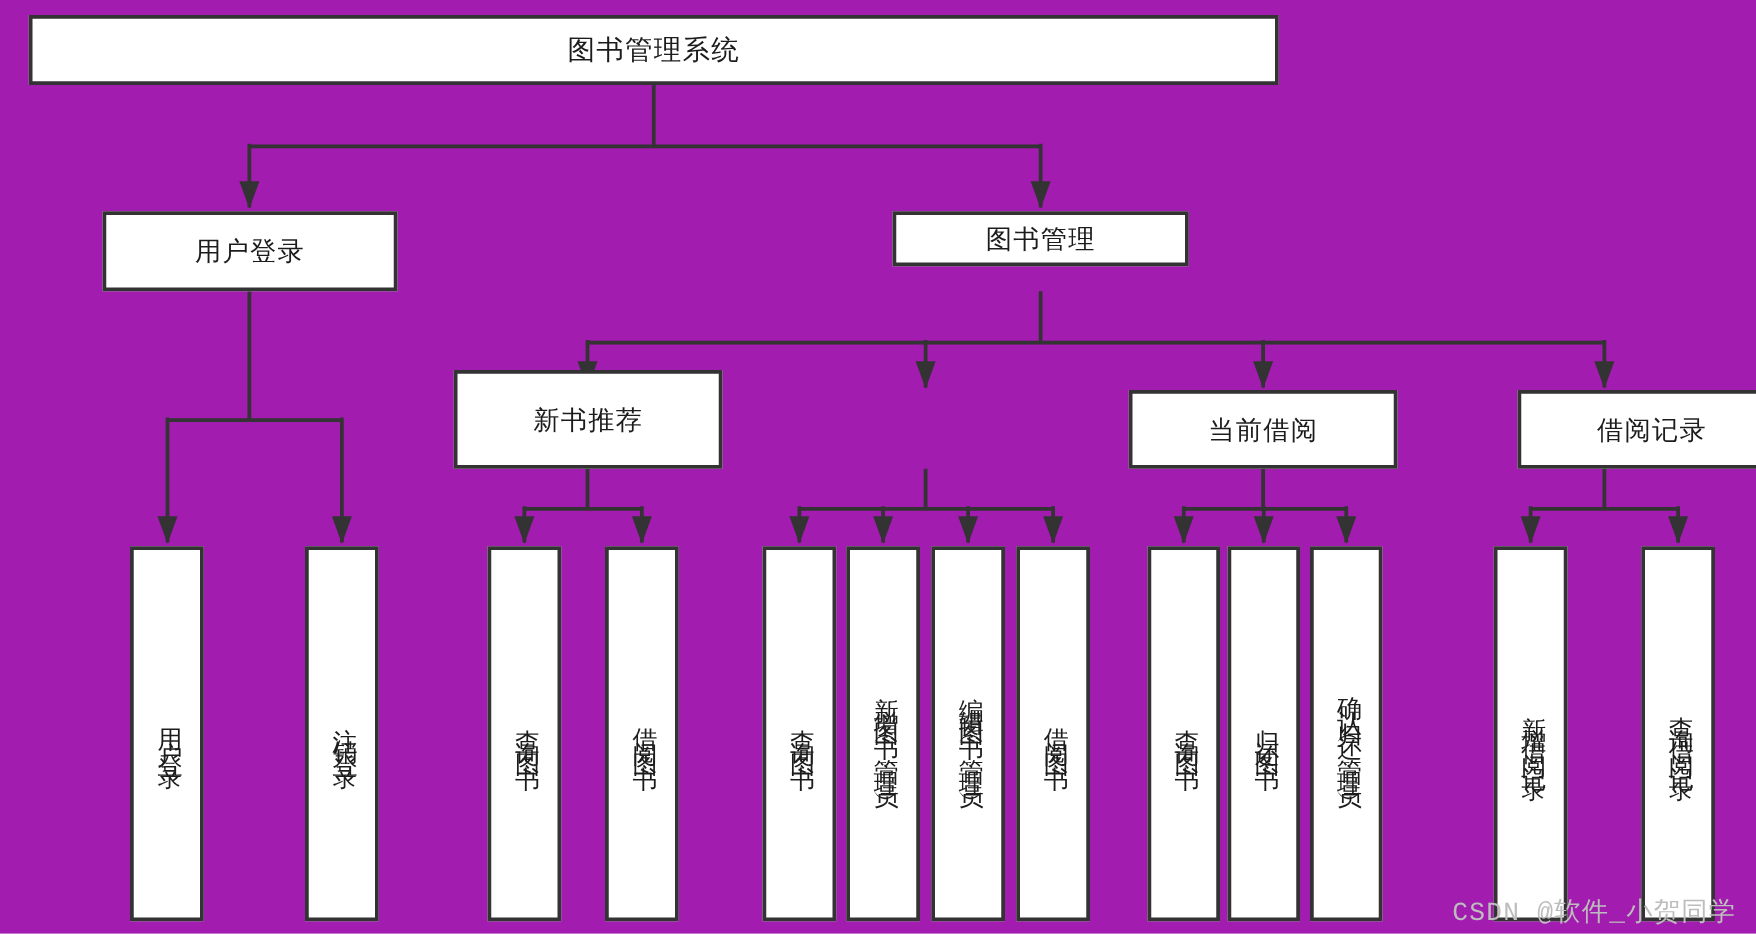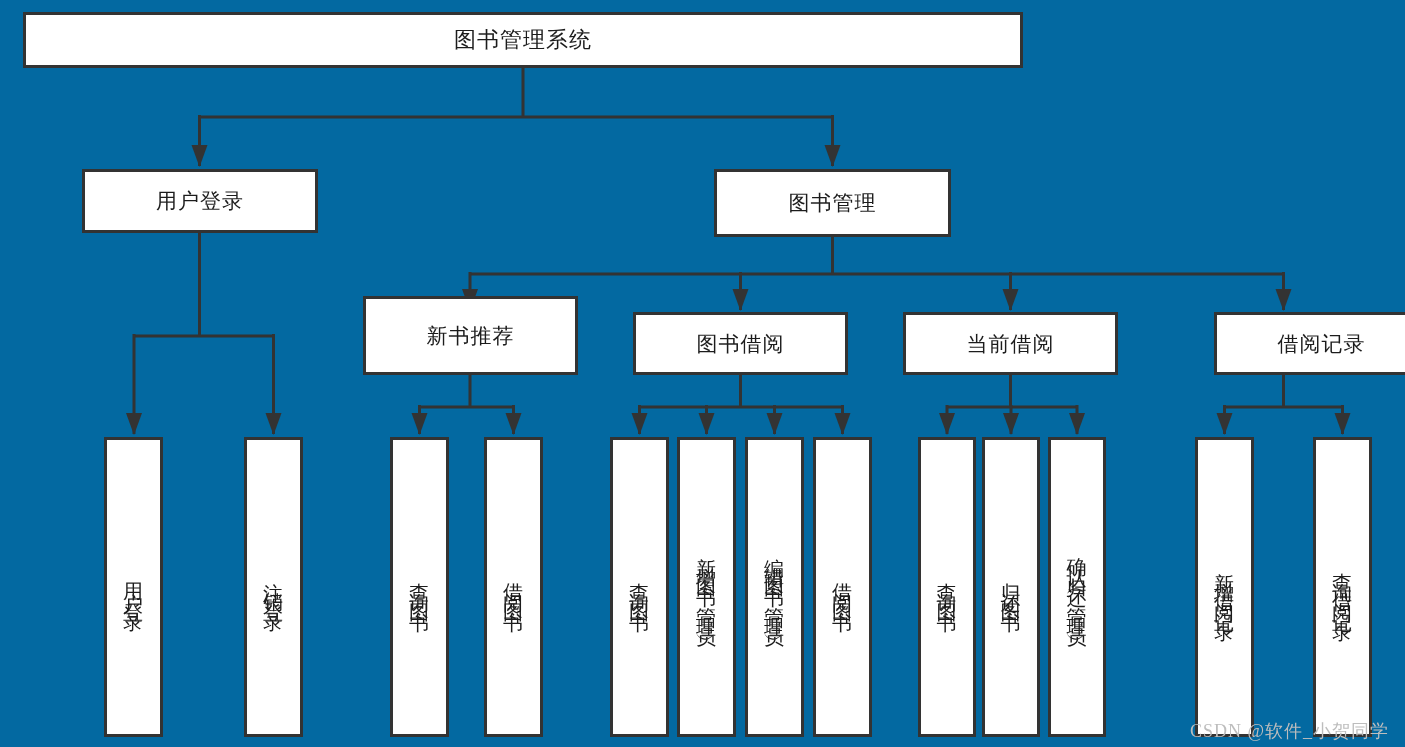--- a/index.html
+++ b/index.html
@@ -1,21 +1,21 @@
 <!DOCTYPE html>
 <html><head>
 <meta charset="utf-8">
 <style>
   html, body { margin: 0; padding: 0; background: #ffffff; }
   .canvas {
     position: relative;
     width: 1405px;
     height: 747px;
-    background: #0369a1;
-    font-family: Liberation Serif, serif;
+    background: #a21caf;
+    font-family: Liberation Mono, monospace;
     overflow: hidden;
   }
   .wires {
     position: absolute;
     left: 0; top: 0;
     width: 1405px; height: 747px;
   }
   .wire {
     stroke: #333333;
     stroke-width: 3;
@@ -38,21 +38,21 @@
     writing-mode: vertical-rl;
     text-orientation: mixed;
     font-size: 20px;
     letter-spacing: 10px;
     line-height: 1;
   }
   .watermark {
     position: absolute;
     right: 16px;
     bottom: 4px;
-    font-size: 18px;
+    font-size: 21px;
     color: #bdbdbd;
     letter-spacing: 1px;
   }
 </style>
 </head>
 <body>
 
 <div class="canvas">
 
   <svg class="wires" viewBox="0 0 1405 747" aria-hidden="true">
@@ -96,29 +96,26 @@
     <line class="wire" x1="1342.5" y1="405" x2="1342.5" y2="434" marker-end="url(#arw)"></line>
   </svg>
 
   <div class="box lvl1" style="left:23px; top:12px; width:1000px; height:56px;">
     <span>图书管理系统</span>
   </div>
 
   <div class="box lvl2" style="left:82px; top:169px; width:236px; height:64px;">
     <span>用户登录</span>
   </div>
-  <div class="box lvl2" style="left:714px; top:169px; width:237px; height:68px;">
+  <div class="box lvl2" style="left:714px; top:169px; width:237px; height:44px;">
     <span>图书管理</span>
   </div>
 
   <div class="box lvl3" style="left:363px; top:296px; width:215px; height:79px;">
     <span>新书推荐</span>
-  </div>
-  <div class="box lvl3" style="left:633px; top:312px; width:215px; height:63px;">
-    <span>图书借阅</span>
   </div>
   <div class="box lvl3" style="left:903px; top:312px; width:215px; height:63px;justify-content:center;">
     <span>当前借阅</span>
   </div>
   <div class="box lvl3" style="left:1176px; top:312px; width:215px; height:63px;margin-left:38px;">
     <span>借阅记录</span>
   </div>
 
   <div class="box leaf" style="left:104px; top:437px; width:59px; height:300px;">
     <span>用户登录</span>

